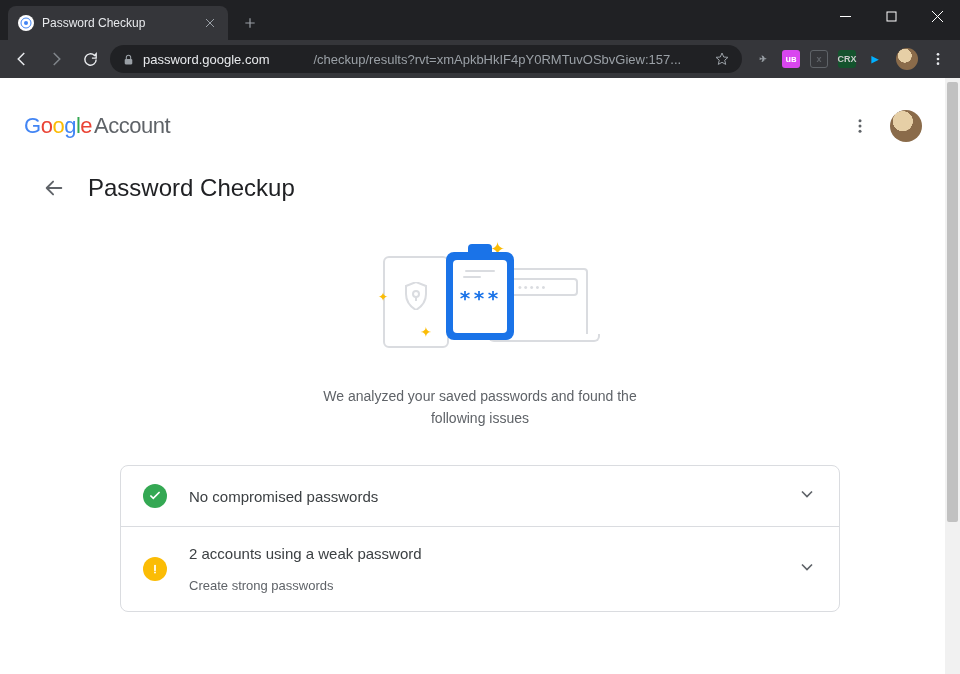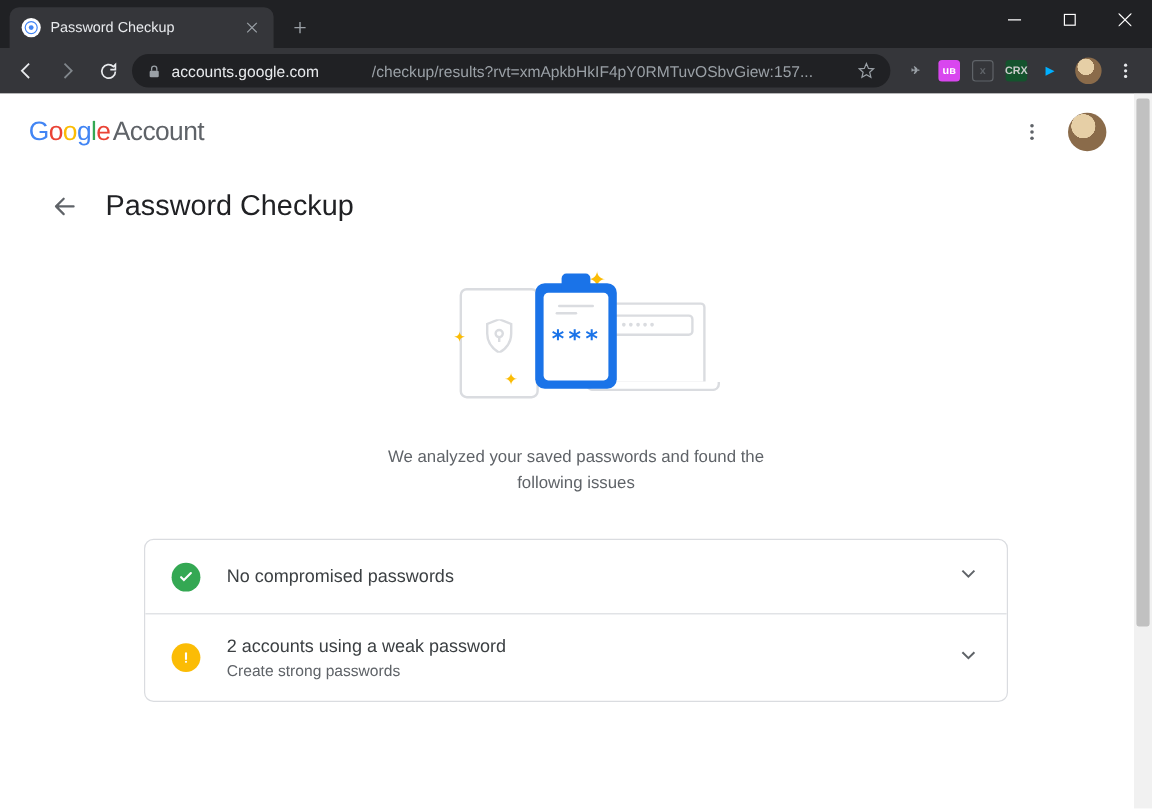--- a/index.html
+++ b/index.html
@@ -43,21 +43,21 @@
   .ext-icons { display:flex; align-items:center; gap:10px; padding:0 6px; }
   .ext { width:18px; height:18px; display:flex; align-items:center; justify-content:center; border-radius:3px; font-size:9px; font-weight:bold;}
   .avatar-sm { width:22px; height:22px; border-radius:50%; background: radial-gradient(circle at 40% 35%, #e6cfa6 0 35%, #8a6b4a 36% 100%); }
   .menu-dots { width:28px; display:flex; align-items:center; justify-content:center; color:#e8eaed;}
 
   
   .viewport { position:relative; height: calc(674px - 40px - 38px); background:#fff; overflow:hidden; }
   .scrollbar-track { position:absolute; right:0; top:0; bottom:0; width:15px; background:#f1f1f1; }
   .scrollbar-thumb { position:absolute; right:2px; top:4px; width:11px; height:440px; background:#c1c1c1; border-radius:2px; }
 
-  .page { padding: 0 24px 0 24px; height:100%; }
+  .page { padding: 16px 24px 0 24px; height:100%; }
 
   
   .gheader { height:64px; display:flex; align-items:center; }
   .glogo { font-size:22px; font-weight:500; letter-spacing:-0.5px; }
   .glogo .b { color:#4285F4; } .glogo .r { color:#EA4335; }
   .glogo .y { color:#FBBC05; } .glogo .g { color:#34A853; }
   .glogo .acct { color:#5f6368; font-weight:400; margin-left:2px; }
   .gheader-right { margin-left:auto; display:flex; align-items:center; gap:18px; padding-right:14px;}
   .dots-v { color:#5f6368; width:24px; height:24px; display:flex; align-items:center; justify-content:center;}
   .avatar-lg { width:32px; height:32px; border-radius:50%; background: radial-gradient(circle at 40% 35%, #e6cfa6 0 35%, #8a6b4a 36% 100%); }
@@ -91,21 +91,21 @@
   
   .cards { max-width:720px; margin: 36px auto 0; border:1px solid #dadce0; border-radius:8px; overflow:hidden;}
   .card { display:flex; align-items:center; padding:18px 22px; gap:22px; border-top:1px solid #dadce0; cursor:pointer;justify-content:space-between;}
   .card:first-child { border-top:none; }
   .status-icon { width:24px; height:24px; border-radius:50%; display:flex; align-items:center; justify-content:center; flex-shrink:0;}
   .status-ok { background:#34A853; }
   .status-warn { background:#FBBC05; }
   .status-icon svg { width:14px; height:14px; }
   .card-text { flex:1; }
   .card-title { font-size:15px; color:#3c4043; font-weight:500;}
-  .card-sub { font-size:13px; color:#5f6368; margin-top:4px;}
+  .card-sub { font-size:13px; color:#5f6368; margin-top:16px;}
   .chevron { color:#5f6368; }
 </style>
 </head>
 <body>
 
 <div class="titlebar">
   <div class="tab">
     <span class="favicon">
       <svg viewBox="0 0 24 24">
           <circle cx="12" cy="12" r="10" fill="#fff" stroke="#4285F4" stroke-width="2"></circle>
@@ -159,21 +159,21 @@
         <path d="M20 12a8 8 0 1 1-2.34-5.66L20 4v6h-6" fill="none" stroke="currentColor" stroke-width="2"></path>
       </svg>
     </div>
   <div class="omnibox">
     <span class="lock">
         <svg width="13" height="13" viewBox="0 0 24 24">
           <rect x="5" y="11" width="14" height="10" rx="2" fill="currentColor"></rect>
           <path d="M8 11V8a4 4 0 0 1 8 0v3" fill="none" stroke="currentColor" stroke-width="2"></path>
         </svg>
       </span>
-    <span class="url"><span>accounts.google.com</span><span class="dim">/checkup/results?rvt=xmApkbHkIF4pY0RMTuvOSbvGiew:157...</span></span>
+    <span class="url"><span>password.google.com</span><span class="dim">/checkup/results?rvt=xmApkbHkIF4pY0RMTuvOSbvGiew:157...</span></span>
     <span class="star">
         <svg width="16" height="16" viewBox="0 0 24 24">
           <path d="M12 3l2.6 6 6.4.5-4.9 4.3 1.5 6.3L12 17l-5.6 3.1 1.5-6.3L3 9.5l6.4-.5z" fill="none" stroke="currentColor" stroke-width="1.5"></path>
         </svg>
       </span>
   </div>
   <div class="ext-icons">
     <div class="ext" style="color:#9aa0a6">✈</div>
     <div class="ext" style="background:#d946ef;color:#fff">uʙ</div>
     <div class="ext" style="border:1px solid #5f6368;color:#5f6368">x</div>

